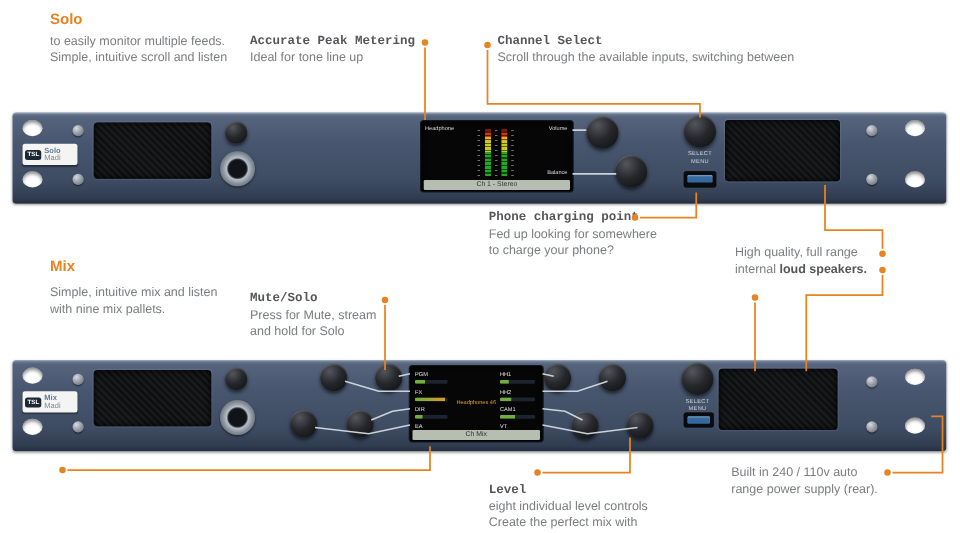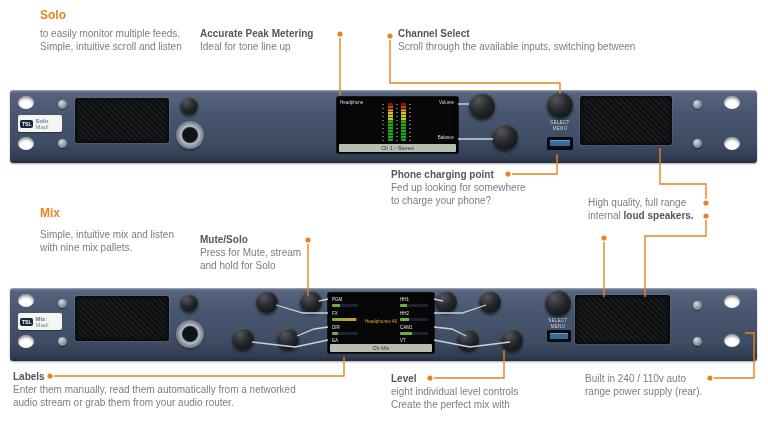--- a/index.html
+++ b/index.html
@@ -1,20 +1,20 @@
 <!DOCTYPE html>
 <html><head>
 <meta charset="utf-8">
 <style>
   html,body{margin:0;padding:0;background:#fff;}
   .canvas{position:relative;width:768px;height:426px;background:#ffffff;overflow:hidden;
           font-family:"Liberation Sans",sans-serif;-webkit-font-smoothing:antialiased;}
   .abs{position:absolute;}
   .sec-title{font-size:12px;font-weight:bold;color:#e8831f;}
-  .co-title{font-size:10px;font-weight:bold;color:#55565a;line-height:13px;}
+  .co-title{font-size:10px;font-weight:bold;color:#55565a;line-height:13px;font-family:Liberation Mono, monospace;}
   .co-body{font-size:10px;color:#7b7d80;line-height:13px;}
   .co-body b{color:#55565a;}
   
   .rack{position:absolute;left:10px;width:747px;height:73px;border-radius:3px;
         background:linear-gradient(180deg,#74839a 0,#55647c 5%,#47566e 35%,#3e4c63 75%,#303c50 94%,#242e40 100%);
         box-shadow:0 1px 2px rgba(0,0,0,.35), inset 0 1px 0 rgba(255,255,255,.25);}
   .hole{position:absolute;width:16px;height:13px;border-radius:50%;background:#fff;
         box-shadow:inset 0 2px 3px rgba(0,0,0,.45);}
   .screw{position:absolute;width:9px;height:9px;border-radius:50%;
         background:radial-gradient(circle at 35% 30%,#d7dbe0 0,#9aa1ab 45%,#5c636e 100%);
@@ -239,27 +239,22 @@
         <path d="M287,48 L304,41 L318,39"></path>
         <path d="M242,54 L285,59 L318,52"></path>
         <path d="M433,13 L424,11"></path>
         <path d="M476,17 L452,25 L424,25"></path>
         <path d="M456,48 L442,41 L424,39"></path>
         <path d="M500,54 L460,59 L424,52"></path>
       </g>
     </svg>
   </div>
 
-  <div class="abs" style="left:13px;top:370px;">
-    <div class="co-title">Labels</div>
-    <div class="co-body">Enter them manually, read them automatically from a networked</div>
-    <div class="co-body">audio stream or grab them from your audio router.</div>
-  </div>
-
-  <div class="abs" style="left:391px;top:372px;">
+
+  <div class="abs" style="left:391px;top:386px;">
     <div class="co-title">Level</div>
     <div class="co-body">eight individual level controls</div>
     <div class="co-body">Create the perfect mix with</div>
   </div>
 
   <div class="abs co-body" style="left:585px;top:372px;">
     <div>Built in 240 / 110v auto</div>
     <div>range power supply (rear).</div>
   </div>
 

